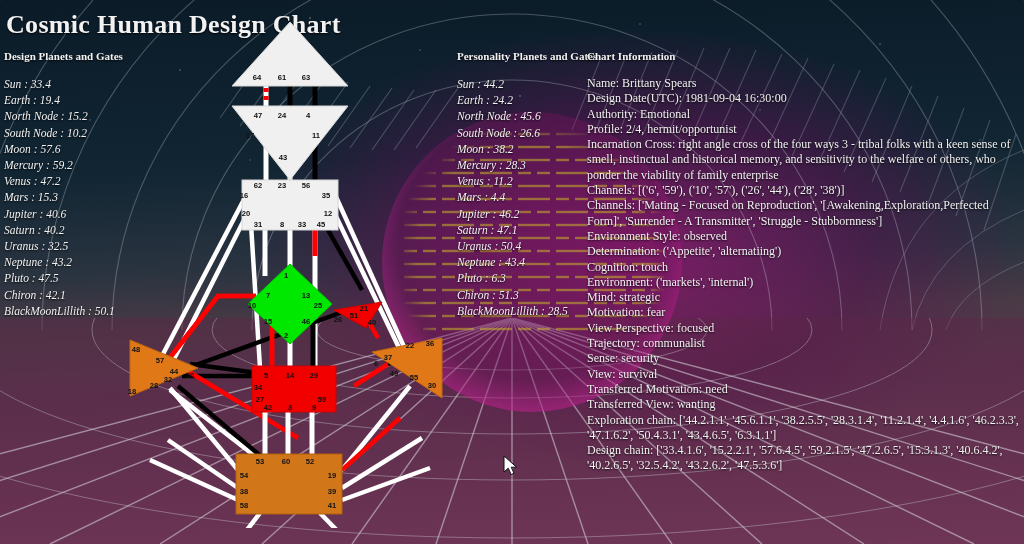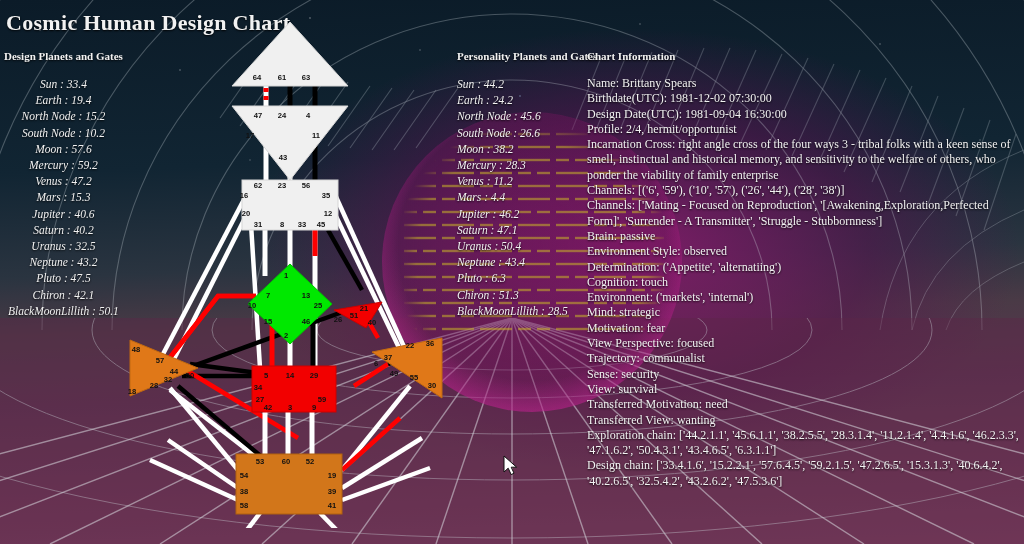--- a/index.html
+++ b/index.html
@@ -52,35 +52,35 @@
     position:absolute;left:398px;top:128px;width:268px;height:210px;
     overflow:hidden;opacity:.65;pointer-events:none;
     -webkit-mask-image:radial-gradient(circle at 50% 62%, #000 0%, #000 62%, transparent 74%);
             mask-image:radial-gradient(circle at 50% 62%, #000 0%, #000 62%, transparent 74%);
   }
 
   
   .col{position:absolute;}
   #title{
     position:absolute;left:6px;top:10px;
-    font-size:22px;font-weight:bold;letter-spacing:.3px;
+    font-size:26px;font-weight:bold;letter-spacing:.3px;
     text-shadow:0 1px 2px rgba(0,0,0,.9);
     white-space:nowrap;
   }
   .col-head{
     font-size:11px;font-weight:bold;
     text-shadow:0 1px 2px rgba(0,0,0,.85);
     white-space:nowrap;margin-bottom:14px;
   }
   .plist{list-style:none;margin:0;padding:0;font-style:italic;}
   .plist li{
     font-size:11.5px;line-height:16.2px;white-space:nowrap;
     text-shadow:0 1px 2px rgba(0,0,0,.85);
   }
-  #col-design{left:4px;top:50px;text-align:center;}
+  #col-design{left:4px;top:50px;}
   #col-personality{left:457px;top:50px;}
   #col-info{left:587px;top:50px;width:434px;}
   #col-info .info-line{
     font-size:12px;line-height:15.3px;
     text-shadow:0 1px 2px rgba(0,0,0,.85);
   }
 
   
   #bodygraph{position:absolute;left:110px;top:8px;width:360px;height:520px;}
   #bodygraph svg{position:absolute;left:0;top:0;}
@@ -387,27 +387,26 @@
         <li>Pluto : 6.3</li>
         <li>Chiron : 51.3</li>
         <li>BlackMoonLillith : 28.5</li>
       </ul>
   </div>
 
   <div class="col" id="col-info">
     <div class="col-head">Chart Information</div>
     <div id="info-lines">
         <div class="info-line">Name: Brittany Spears</div>
-        <div class="info-line">Birthdate(UTC): 1981-12-02 07:30:00</div>
         <div class="info-line">Design Date(UTC): 1981-09-04 16:30:00</div>
+        <div class="info-line">Authority: Emotional</div>
         <div class="info-line">Profile: 2/4, hermit/opportunist</div>
         <div class="info-line">Incarnation Cross: right angle cross of the four ways 3 - tribal folks with a keen sense of smell, instinctual and historical memory, and sensitivity to the welfare of others, who ponder the viability of family enterprise</div>
         <div class="info-line">Channels: [('6', '59'), ('10', '57'), ('26', '44'), ('28', '38')]</div>
         <div class="info-line">Channels: ['Mating - Focused on Reproduction', '[Awakening,Exploration,Perfected Form]', 'Surrender - A Transmitter', 'Struggle - Stubbornness']</div>
-        <div class="info-line">Brain: passive</div>
         <div class="info-line">Environment Style: observed</div>
         <div class="info-line">Determination: ('Appetite', 'alternatiing')</div>
         <div class="info-line">Cognition: touch</div>
         <div class="info-line">Environment: ('markets', 'internal')</div>
         <div class="info-line">Mind: strategic</div>
         <div class="info-line">Motivation: fear</div>
         <div class="info-line">View Perspective: focused</div>
         <div class="info-line">Trajectory: communalist</div>
         <div class="info-line">Sense: security</div>
         <div class="info-line">View: survival</div>

